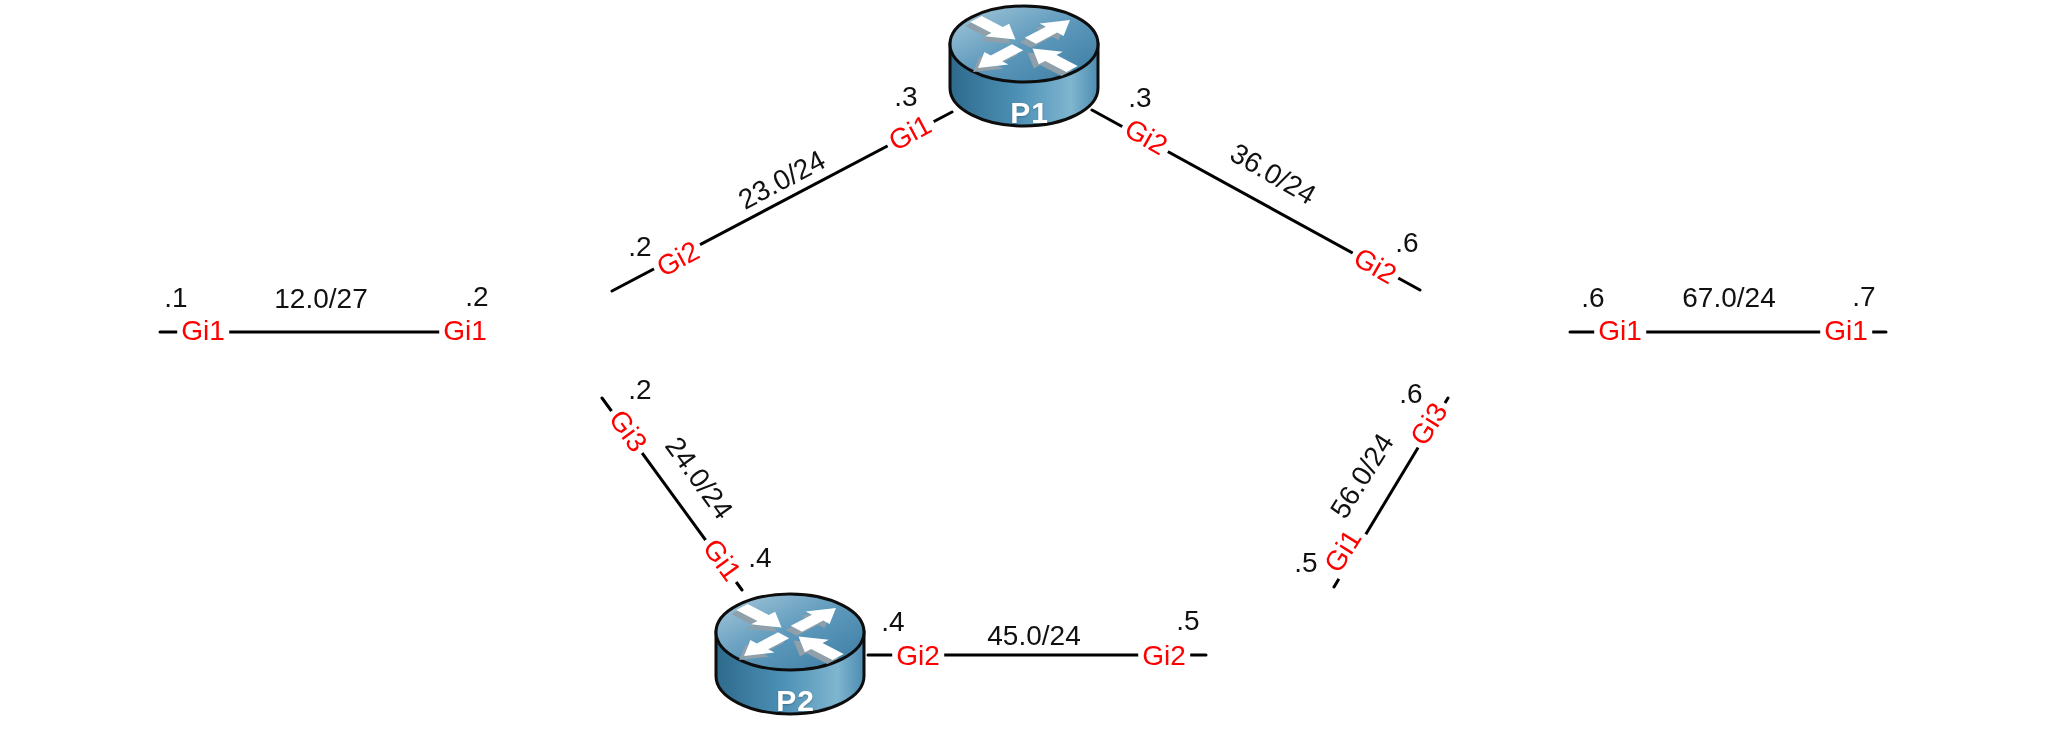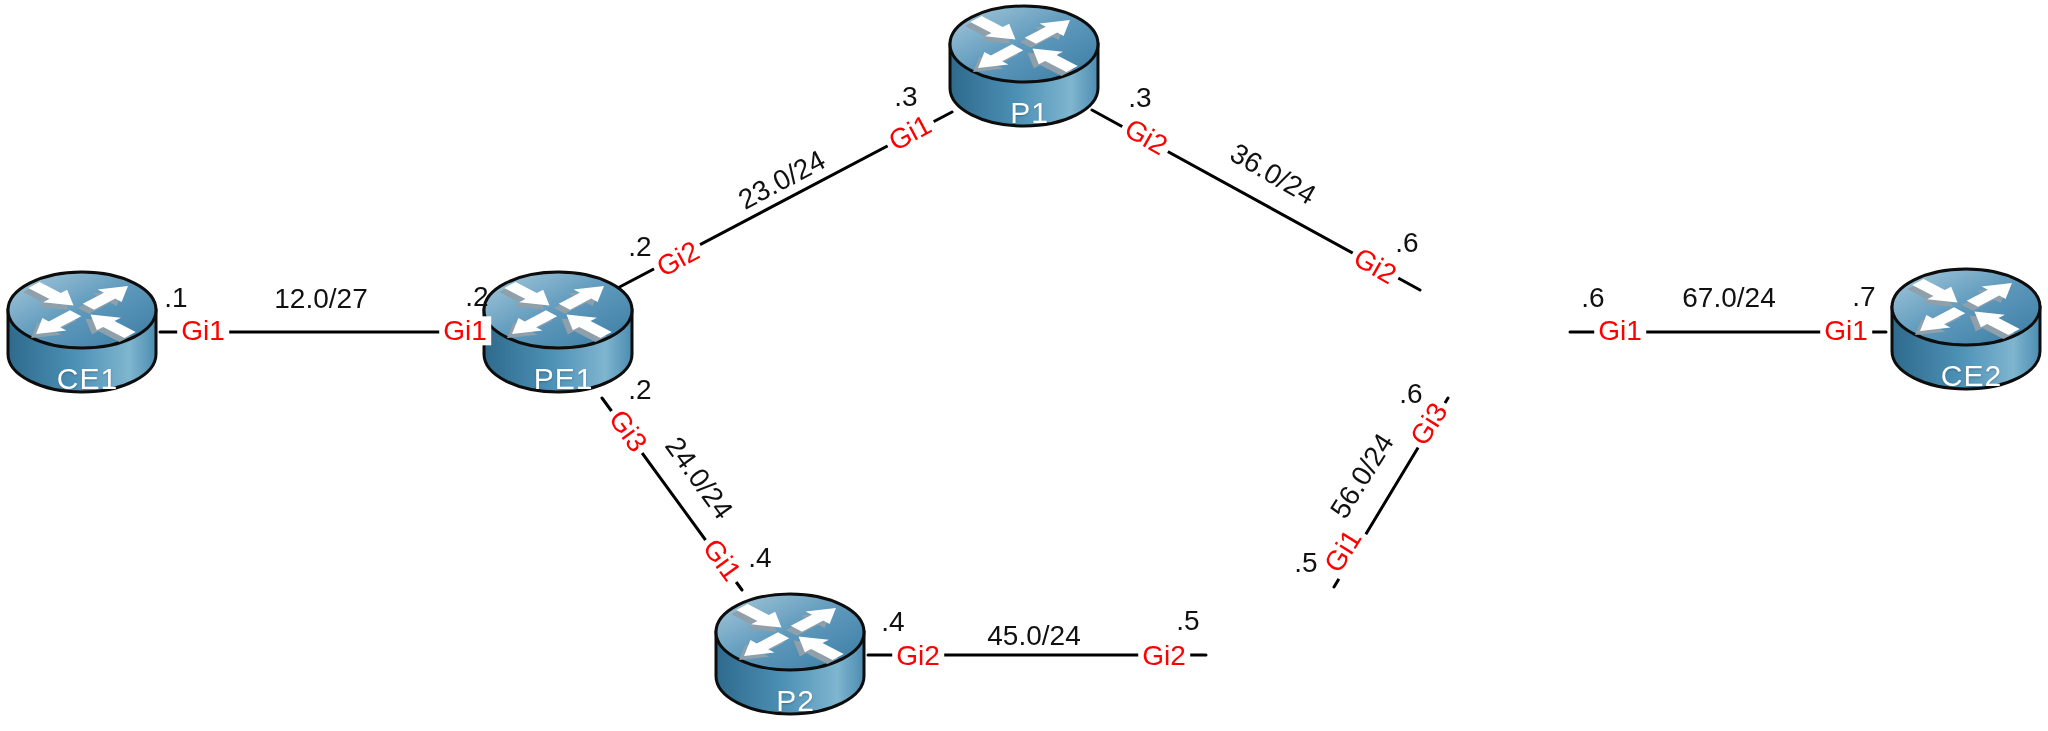--- a/index.html
+++ b/index.html
@@ -9,21 +9,21 @@
     background:#ffffff;
     overflow:hidden;
     font-family:"Liberation Sans", sans-serif;
   }
   .links{position:absolute;left:0;top:0;}
   .links line{stroke:#000;stroke-width:3;stroke-linecap:round;}
   .node{position:absolute;width:160px;height:132px;}
   .node-label{
     position:absolute;left:11px;right:0;bottom:2px;
     text-align:center;color:#ffffff;
-    font-size:30px;font-weight:400;letter-spacing:1px;
+    font-size:30px;font-weight:700;letter-spacing:1px;
     text-shadow:0 1px 2px rgba(0,0,0,.25);
   }
   .lbl{
     position:absolute;
     font-size:28px;color:#111;
     white-space:nowrap;line-height:1.05;
     transform:translate(-50%,-50%);
   }
   .if{
     color:#ff0000;
@@ -71,43 +71,25 @@
   <svg class="links" width="2048" height="731" viewBox="0 0 2048 731">
     <line x1="160" y1="332" x2="482" y2="332"></line>
     <line x1="612" y1="291" x2="952" y2="112"></line>
     <line x1="1092" y1="110" x2="1420" y2="290"></line>
     <line x1="1570" y1="332" x2="1886" y2="332"></line>
     <line x1="602" y1="398" x2="742" y2="590"></line>
     <line x1="868" y1="655" x2="1206" y2="655"></line>
     <line x1="1334" y1="587" x2="1448" y2="398"></line>
   </svg>
 
-  <div class="node" style="left:2px;top:266px">
-    <svg width="160" height="132" viewBox="0 0 160 132">
-        <use href="#router"></use>
-      </svg>
-    <div class="node-label">CE1</div>
-  </div>
-  <div class="node" style="left:478px;top:266px">
-    <svg width="160" height="132" viewBox="0 0 160 132">
-        <use href="#router"></use>
-      </svg>
-    <div class="node-label">PE1</div>
-  </div>
   <div class="node" style="left:944px;top:0px">
     <svg width="160" height="132" viewBox="0 0 160 132">
         <use href="#router"></use>
       </svg>
     <div class="node-label">P1</div>
-  </div>
-  <div class="node" style="left:1886px;top:263px">
-    <svg width="160" height="132" viewBox="0 0 160 132">
-        <use href="#router"></use>
-      </svg>
-    <div class="node-label">CE2</div>
   </div>
   <div class="node" style="left:710px;top:588px">
     <svg width="160" height="132" viewBox="0 0 160 132">
         <use href="#router"></use>
       </svg>
     <div class="node-label">P2</div>
   </div>
 
   <span class="lbl" style="left:176px;top:298px">.1</span>
   <span class="lbl if" style="left:203px;top:331px">Gi1</span>

